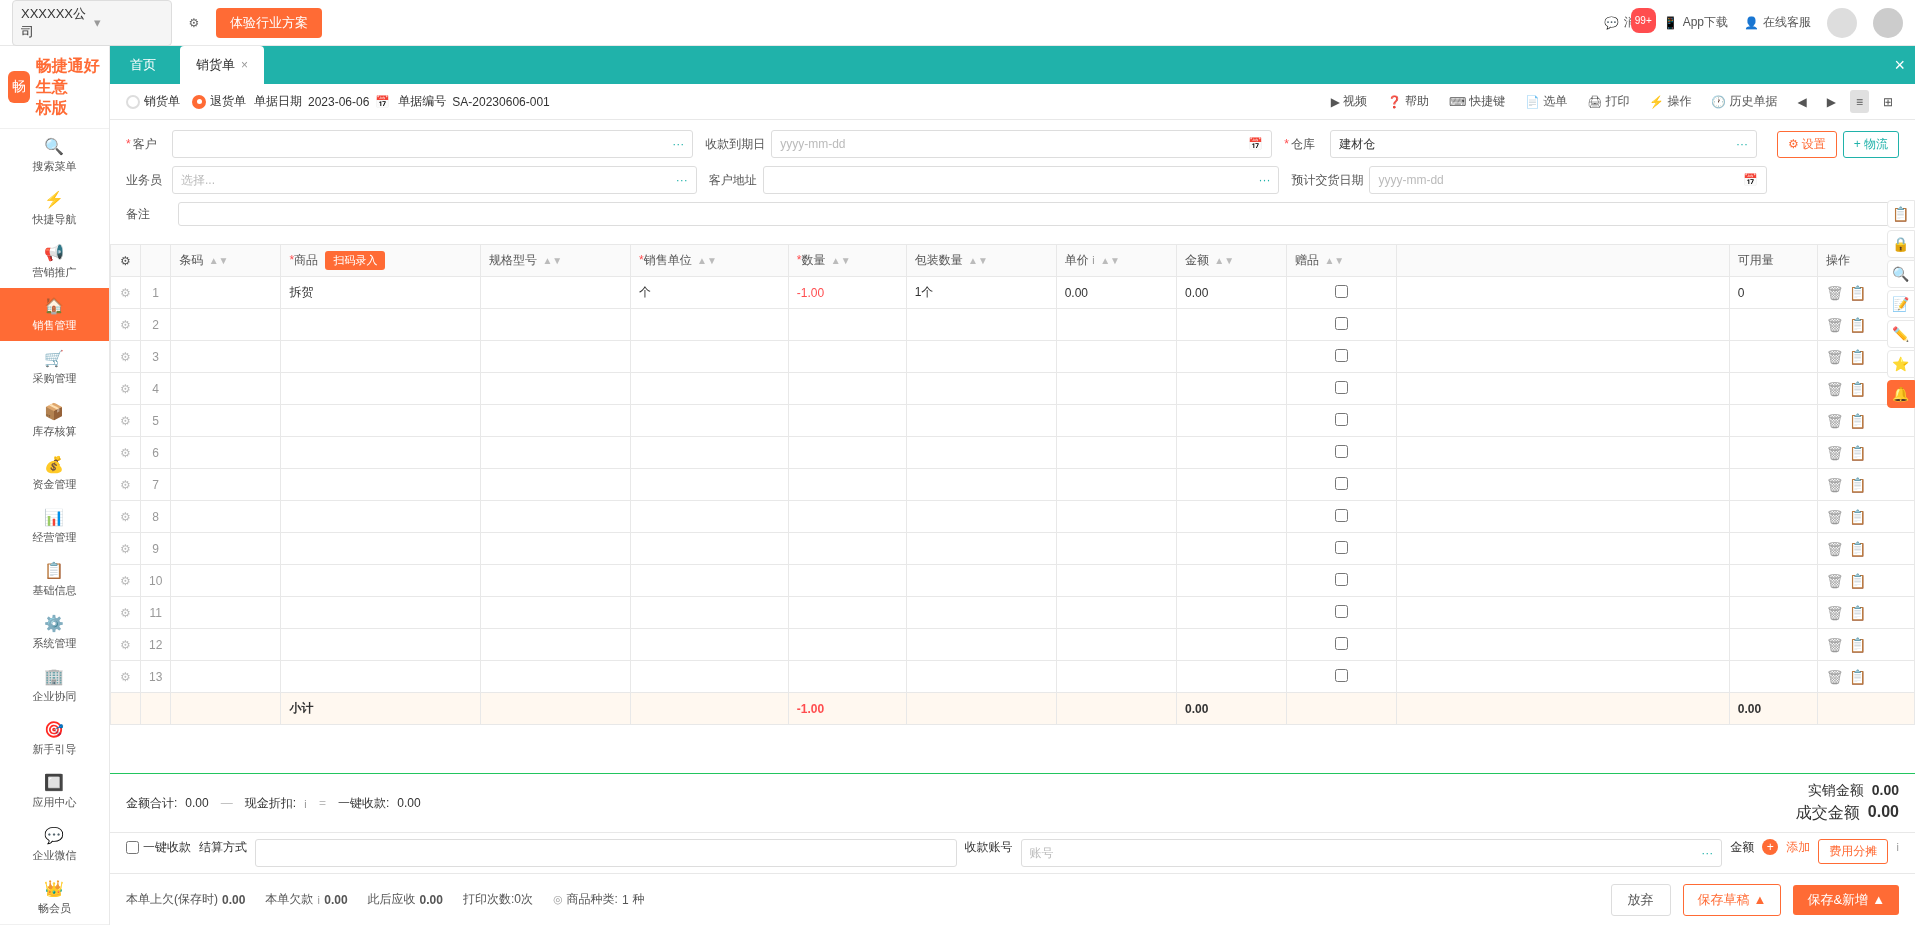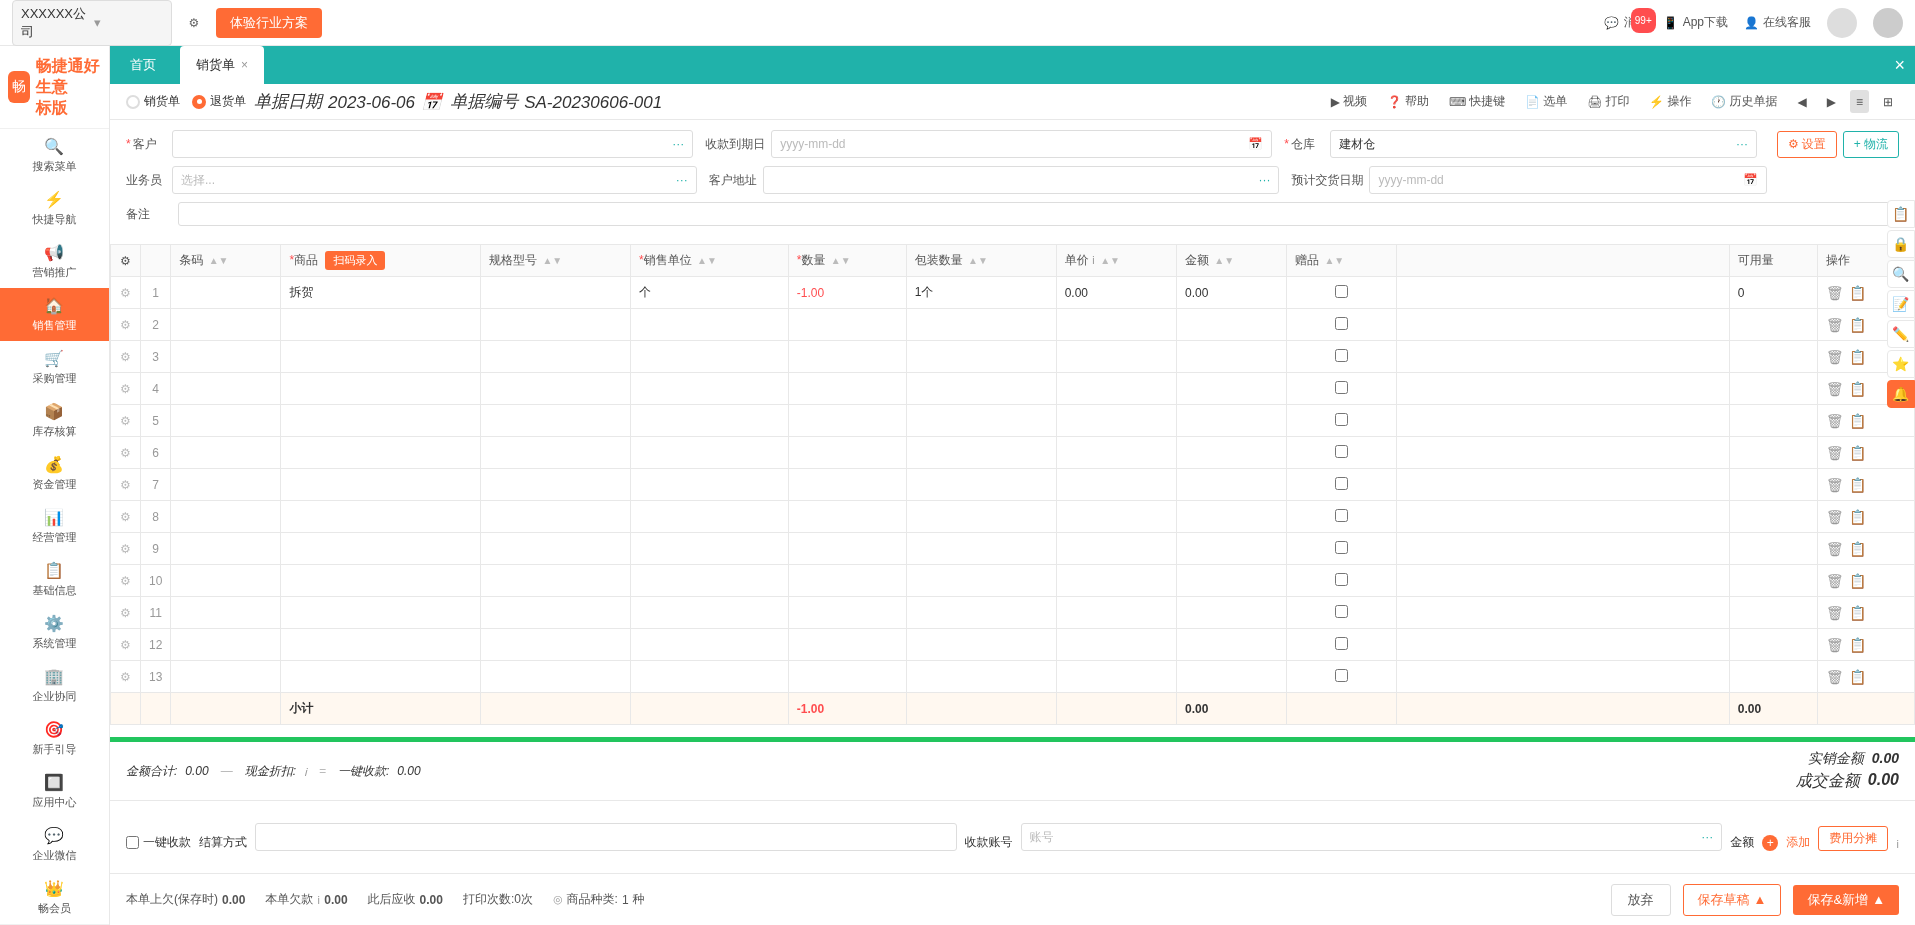--- a/index.html
+++ b/index.html
@@ -42,21 +42,21 @@
     .tab-home { padding: 0 20px; height: 38px; display: flex; align-items: center; color: #fff; cursor: pointer; font-size: 13px; }
     .tab-item { padding: 0 16px; height: 38px; display: flex; align-items: center; background: #fff; color: #333; font-size: 13px; cursor: pointer; border-radius: 4px 4px 0 0; margin-left: 4px; gap: 6px; }
     .tab-close { color: #999; font-size: 12px; cursor: pointer; }
     .tab-bar-right { margin-left: auto; padding-right: 10px; display: flex; align-items: center; }
     .close-x { color: #fff; font-size: 18px; cursor: pointer; }
     .radio-group { display: flex; align-items: center; gap: 12px; }
     .radio-item { display: flex; align-items: center; gap: 4px; cursor: pointer; font-size: 12px; }
     .radio-circle { width: 14px; height: 14px; border-radius: 50%; border: 2px solid #ddd; display: flex; align-items: center; justify-content: center; }
     .radio-circle.checked { border-color: #ff6b35; background: #ff6b35; }
     .radio-circle.checked::after { content: ''; width: 5px; height: 5px; background: #fff; border-radius: 50%; }
-    .date-info { display: flex; align-items: flex-end; gap: 6px; font-size: 17px; color: #333; font-style: italic; }
+    .date-info { display: flex; align-items: center; gap: 6px; font-size: 12px; color: #333; }
     .date-icon { color: #20b2aa; cursor: pointer; }
     .form-row { display: flex; align-items: center; margin-bottom: 8px; gap: 12px; }
     .form-field { display: flex; align-items: center; gap: 6px; flex: 1; }
     .field-label { color: #555; white-space: nowrap; font-size: 12px; min-width: 40px; }
     .required-star { color: #ff4d4f; margin-right: 2px; }
     .field-input { flex: 1; border: 1px solid #ddd; border-radius: 3px; padding: 4px 8px; font-size: 12px; color: #333; background: #fff; cursor: pointer; display: flex; align-items: center; justify-content: space-between; min-height: 28px; }
     .field-input .dots { color: #20b2aa; }
     .field-input.date { color: #bbb; }
     .cal-icon { color: #20b2aa; cursor: pointer; margin-left: 4px; }
     .right-btns { display: flex; gap: 6px; margin-left: 8px; }
@@ -76,26 +76,26 @@
     .col-num { width: 30px; text-align: center; color: #999; }
     .scan-btn { background: #ff6b35; color: #fff; border: none; border-radius: 3px; padding: 2px 8px; font-size: 11px; cursor: pointer; }
     .red-text { color: #ff4d4f; }
     .action-icons { display: flex; gap: 6px; }
     .action-icon { cursor: pointer; color: #999; font-size: 14px; }
     .subtotal-row td { background: #fff8f0; font-weight: bold; }
     .sort-arrows { color: #bbb; font-size: 10px; display: inline-flex; flex-direction: column; margin-left: 2px; vertical-align: middle; }
     .required-col { color: #ff4d4f; }
 
     
-    .summary-row { display: flex; align-items: center; gap: 8px; padding: 8px 16px; background: #fff; font-size: 12px; flex-shrink: 0; border-top: 5px solid #22c55e; font-style: italic; }
+    .summary-row { display: flex; align-items: center; gap: 8px; padding: 8px 16px; background: #fff; font-size: 12px; flex-shrink: 0; border-top: 1px solid #22c55e; }
     .dash { color: #bbb; margin: 0 4px; }
     .equals { color: #bbb; margin: 0 4px; }
 
     
-    .payment-row { display: flex; align-items: flex-end; gap: 8px; padding: 22px 16px; background: #fff; border-top: 1px solid #e8e8e8; flex-shrink: 0; }
+    .payment-row { display: flex; align-items: flex-start; gap: 8px; padding: 6px 16px; background: #fff; border-top: 1px solid #e8e8e8; flex-shrink: 0; }
     .checkbox-item { display: flex; align-items: center; gap: 4px; cursor: pointer; font-size: 12px; }
     .add-btn { background: #ff6b35; color: #fff; border: none; border-radius: 50%; width: 16px; height: 16px; display: flex; align-items: center; justify-content: center; font-size: 12px; cursor: pointer; }
     .expense-btn { border: 1px solid #ff6b35; color: #ff6b35; background: #fff; border-radius: 3px; padding: 3px 10px; font-size: 12px; cursor: pointer; }
 
     
     .footer-left { flex: 1; display: flex; align-items: center; gap: 20px; font-size: 12px; }
     .footer-item { display: flex; align-items: center; gap: 4px; color: #555; }
     .footer-right { display: flex; align-items: center; gap: 12px; }
     .abandon-btn { border: 1px solid #ddd; background: #fff; color: #555; border-radius: 3px; padding: 6px 16px; font-size: 13px; cursor: pointer; }
     .save-draft-btn { border: 1px solid #ff6b35; background: #fff; color: #ff6b35; border-radius: 3px; padding: 6px 14px; font-size: 13px; cursor: pointer; display: flex; align-items: center; gap: 4px; }

